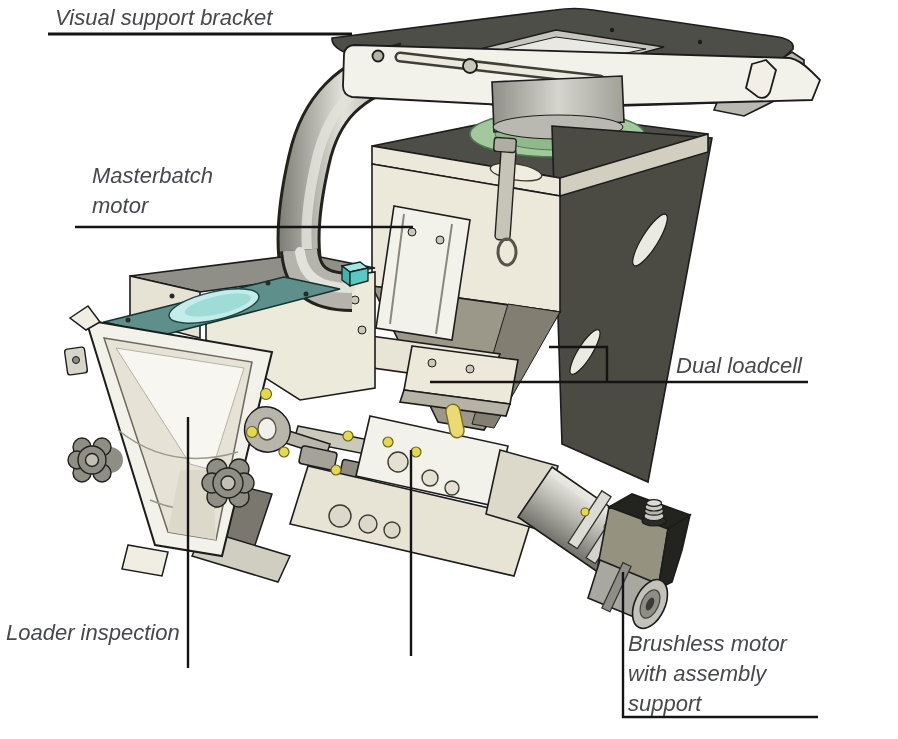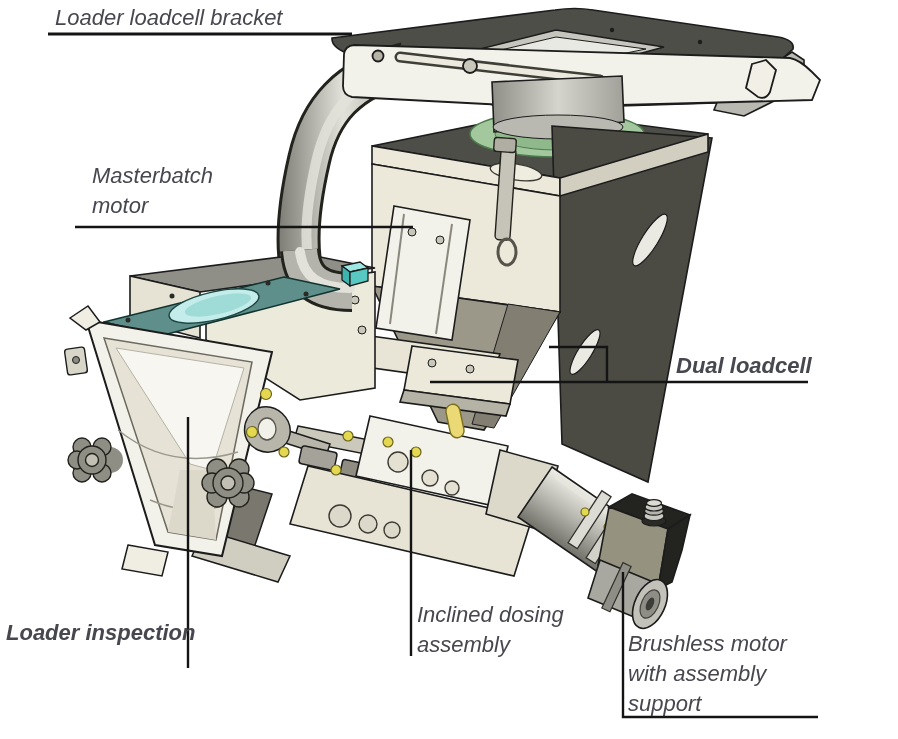--- a/index.html
+++ b/index.html
@@ -2,21 +2,21 @@
 <html style="--background: #ffffff; --label-text: #47474f; --leader-line: #141414; --outline: #1c1c1c; --plate-dark: #4e4e49; --panel-dark: #4b4b44; --beige-light: #ece9da; --beige-shade: #d2cfc0; --taupe: #9c9889; --white-part: #f3f2ea; --tube-gray: #b4b4ac; --tube-highlight: #e2e2da; --steel-gray: #a8a8a0; --gasket-green: #a4c89e; --plate-teal: #5e8f8a; --glass-cyan: #c4ecea; --fitting-cyan: #58c8c2; --bolt-yellow: #e3d84f; --motor-olive: #95937f; --motor-dark: #232320; --knob-gray: #8e8e85;"><head>
 <meta charset="utf-8">
 <style>
   html,body{margin:0;padding:0;}
   body{width:898px;height:739px;background:var(--background,#fff);overflow:hidden;}
   .stage{position:relative;width:898px;height:739px;font-family:"Liberation Sans",sans-serif;}
   .stage svg{position:absolute;left:0;top:0;}
   .callout{position:absolute;font-style:italic;font-size:22px;line-height:30px;
            color:var(--label-text,#47474f);white-space:nowrap;}
   .callout span{display:block;}
-  .ta-right{text-align:center;font-weight:bold;}
+  .ta-right{text-align:left;}
 </style>
 </head>
 <body>
 
 <div class="stage">
 
 <svg width="898" height="739" viewBox="0 0 898 739">
   <defs>
     <linearGradient id="tubeGrad" gradientUnits="userSpaceOnUse" x1="280" y1="0" x2="420" y2="0">
       <stop offset="0" stop-color="#7f7f77"></stop>
@@ -229,40 +229,36 @@
     <path d="M48,34 L352,34" stroke-width="3"></path>
     <path d="M75,227 L413,227" stroke-width="2.4"></path>
     <path d="M430,382 L808,382 M607,382 L607,347 L549,347" stroke-width="2.4"></path>
     <path d="M188,417 L188,668" stroke-width="2.4"></path>
     <path d="M411,450 L411,656" stroke-width="2.4"></path>
     <path d="M623,572 L623,717 L818,717" stroke-width="2.4"></path>
   </g>
 </svg>
 
 <div class="callout" style="left:55px;top:3px;">
-  <span>Loader loadcell bracket</span>
+  <span>Visual support bracket</span>
 </div>
 
 <div class="callout" style="left:92px;top:161px;">
   <span>Masterbatch</span>
   <span>motor</span>
 </div>
 
 <div class="callout ta-right" style="left:676px;top:351px;width:132px;">
   <span>Dual loadcell</span>
 </div>
 
 <div class="callout ta-right" style="left:6px;top:618px;width:180px;">
   <span>Loader inspection</span>
 </div>
 
-<div class="callout" style="left:417px;top:600px;">
-  <span>Inclined dosing</span>
-  <span>assembly</span>
-</div>
 
 <div class="callout" style="left:628px;top:629px;">
   <span>Brushless motor</span>
   <span>with assembly</span>
   <span>support</span>
 </div>
 
 </div>
 
 </body></html>

